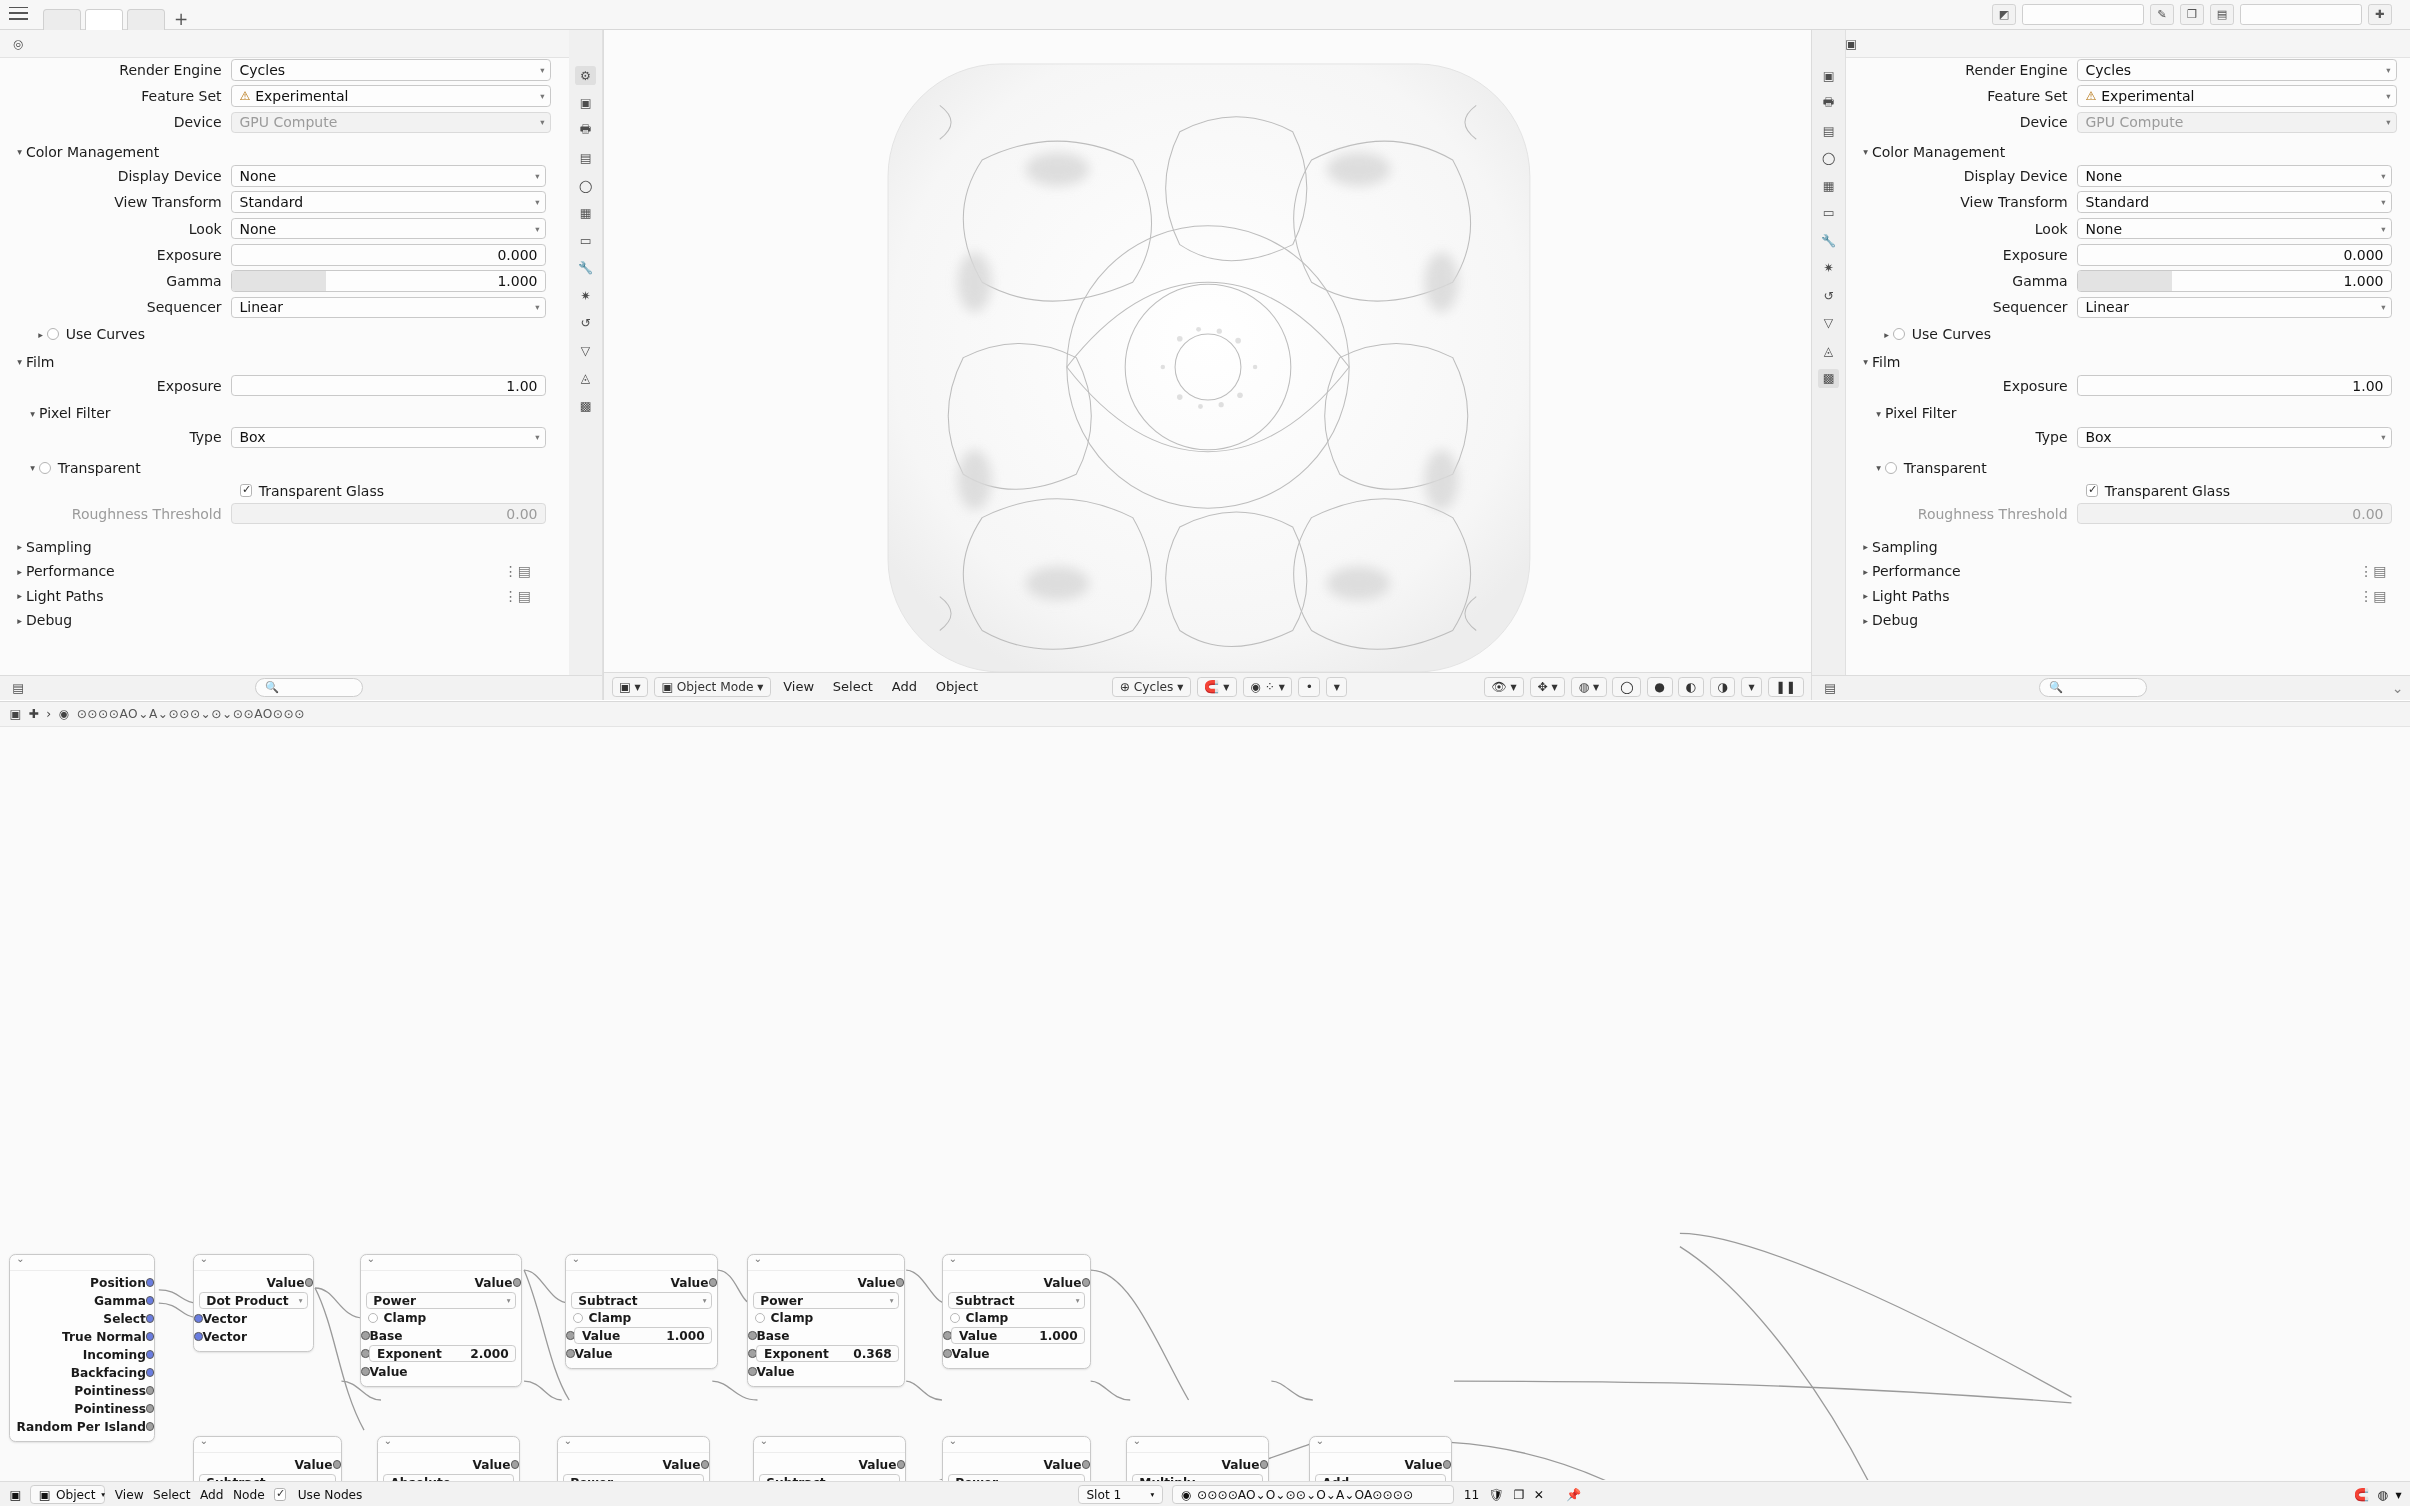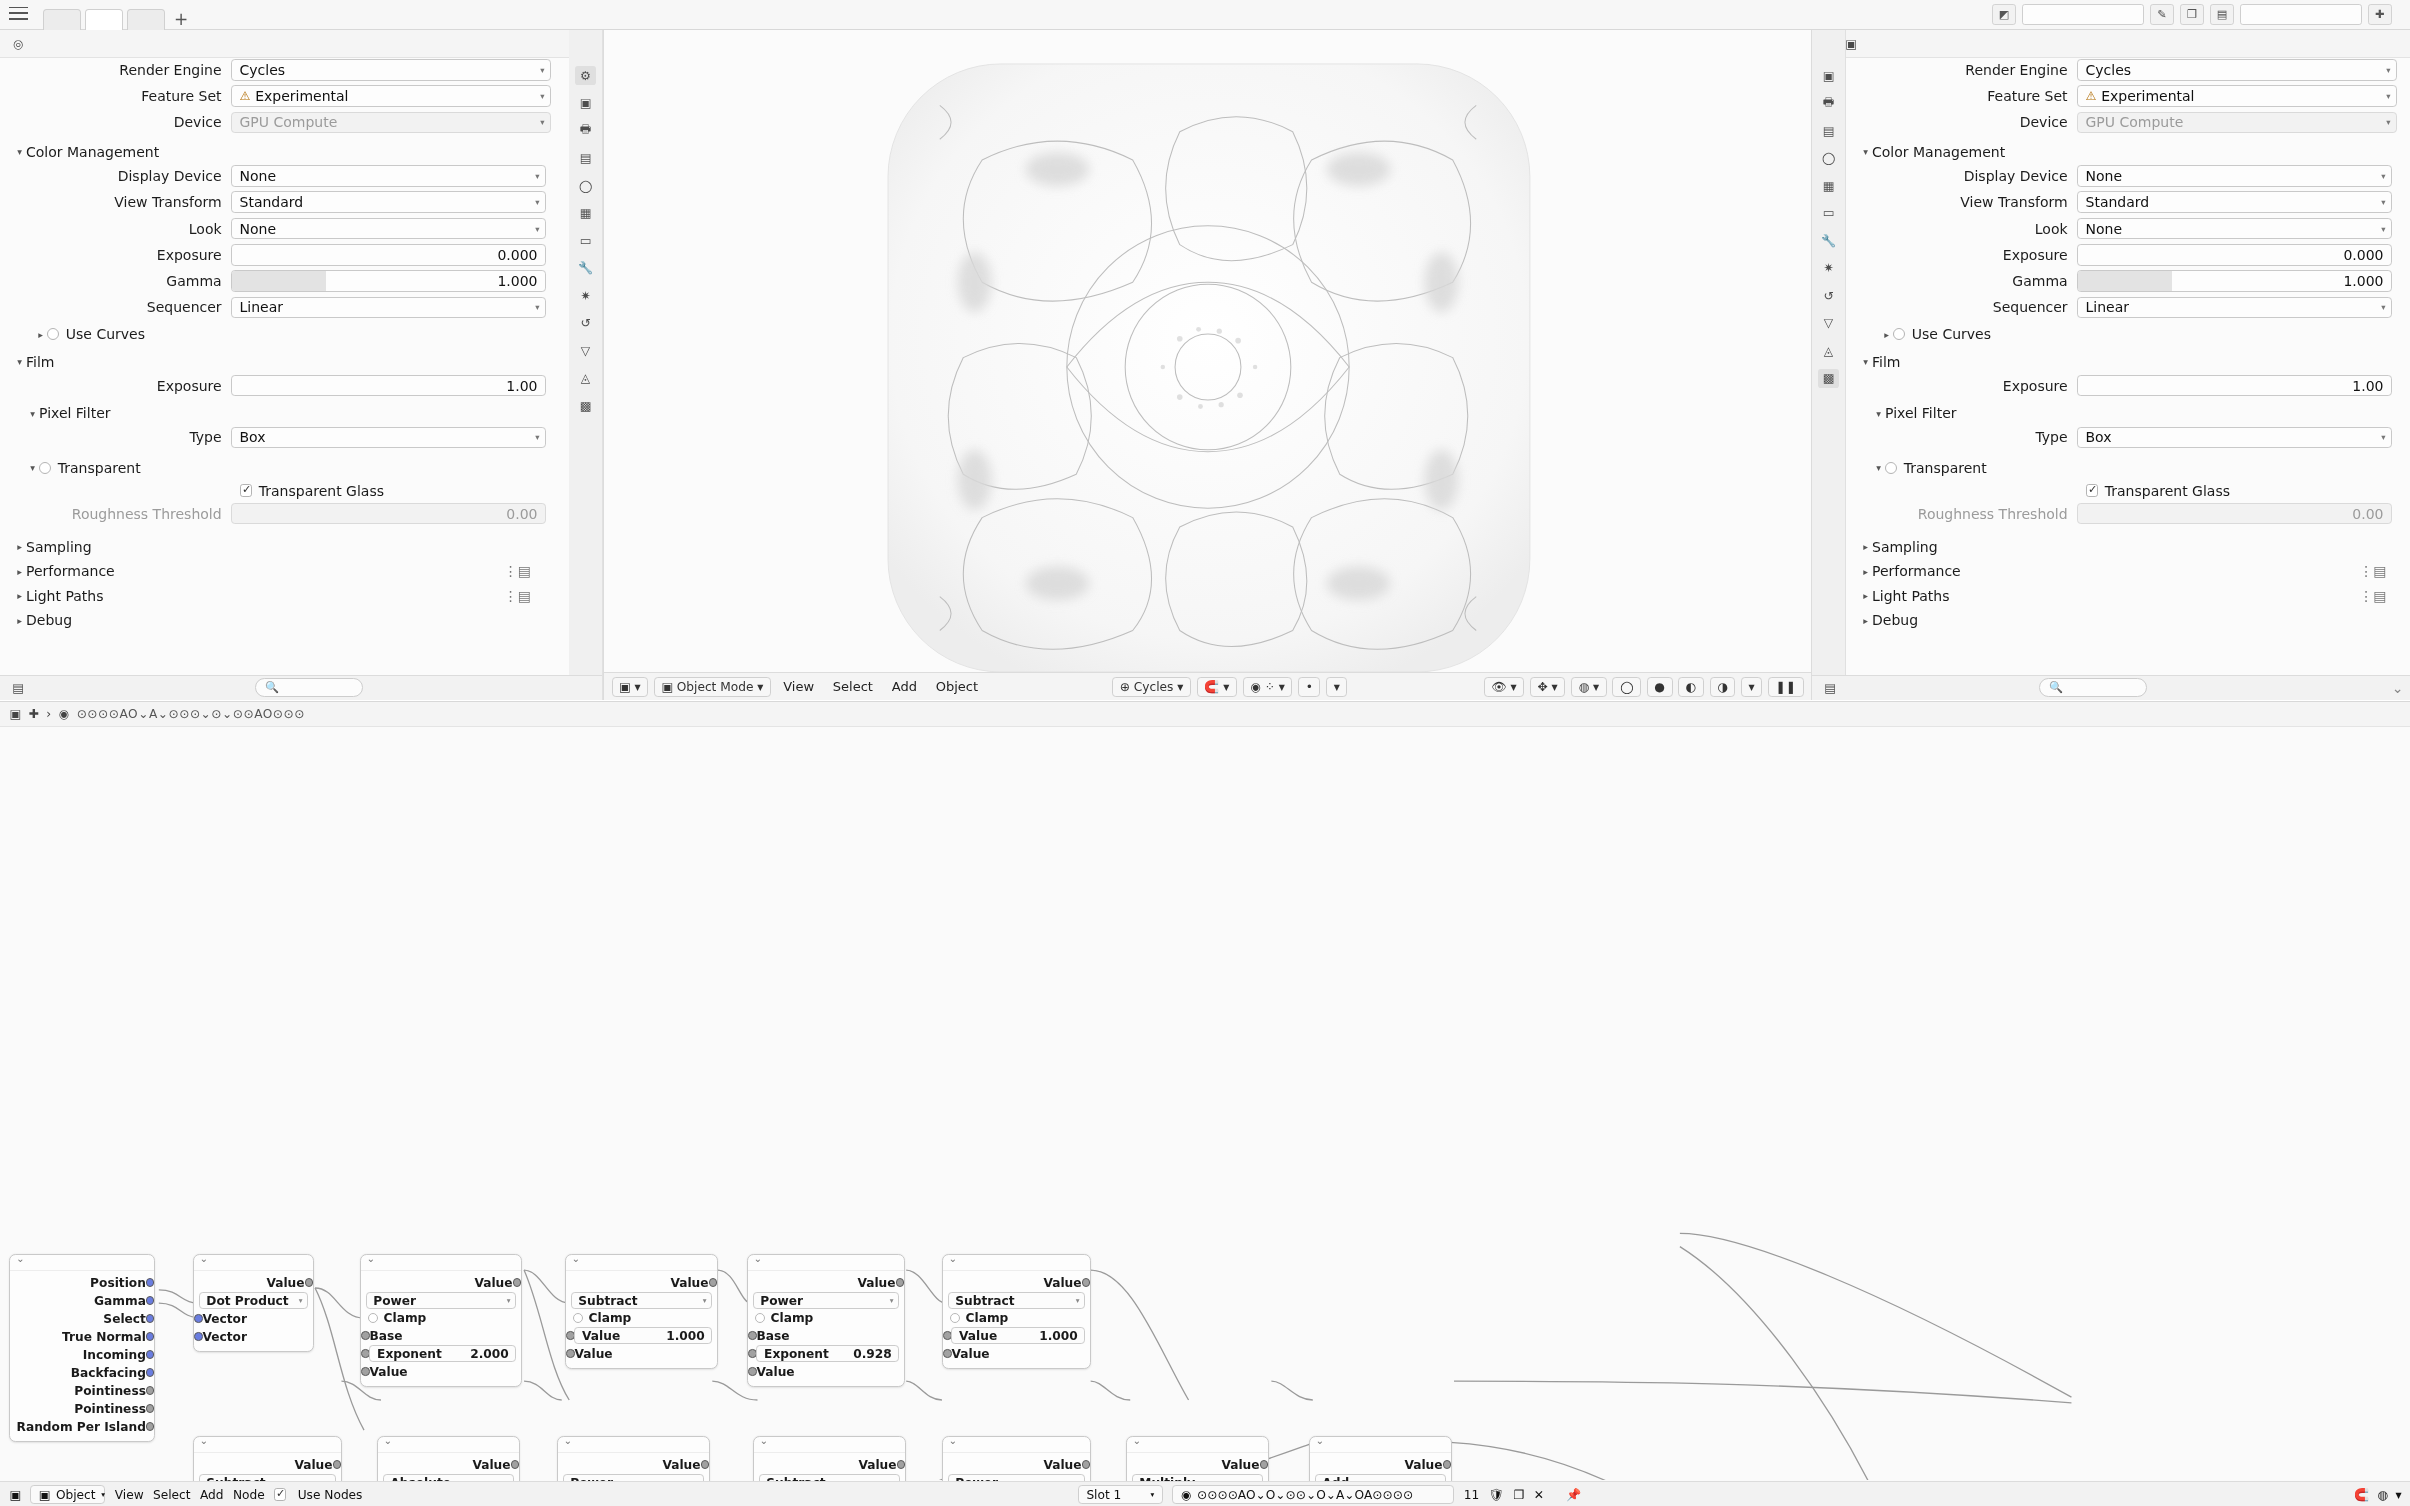--- a/index.html
+++ b/index.html
@@ -771,21 +771,21 @@
             <span>Clamp</span>
           </div>
           <div class="nrow">
             <span class="sock in s-gray" style="top:4.7px"></span>
             <span style="padding-left:3.8px">Base</span>
           </div>
           <div class="nrow">
             <span class="sock in s-gray" style="top:4.7px"></span>
             <div class="nfield split" style="margin-left:3.8px">
               <span>Exponent</span>
-              <span>0.928</span>
+              <span>0.368</span>
             </div>
           </div>
           <div class="nrow">
             <span class="sock in s-gray" style="top:4.7px"></span>
             <span style="padding-left:3.8px">Value</span>
           </div>
         </div>
       </div>
 
       <div class="node" style="left:942px; top:527px; width:149px;">

